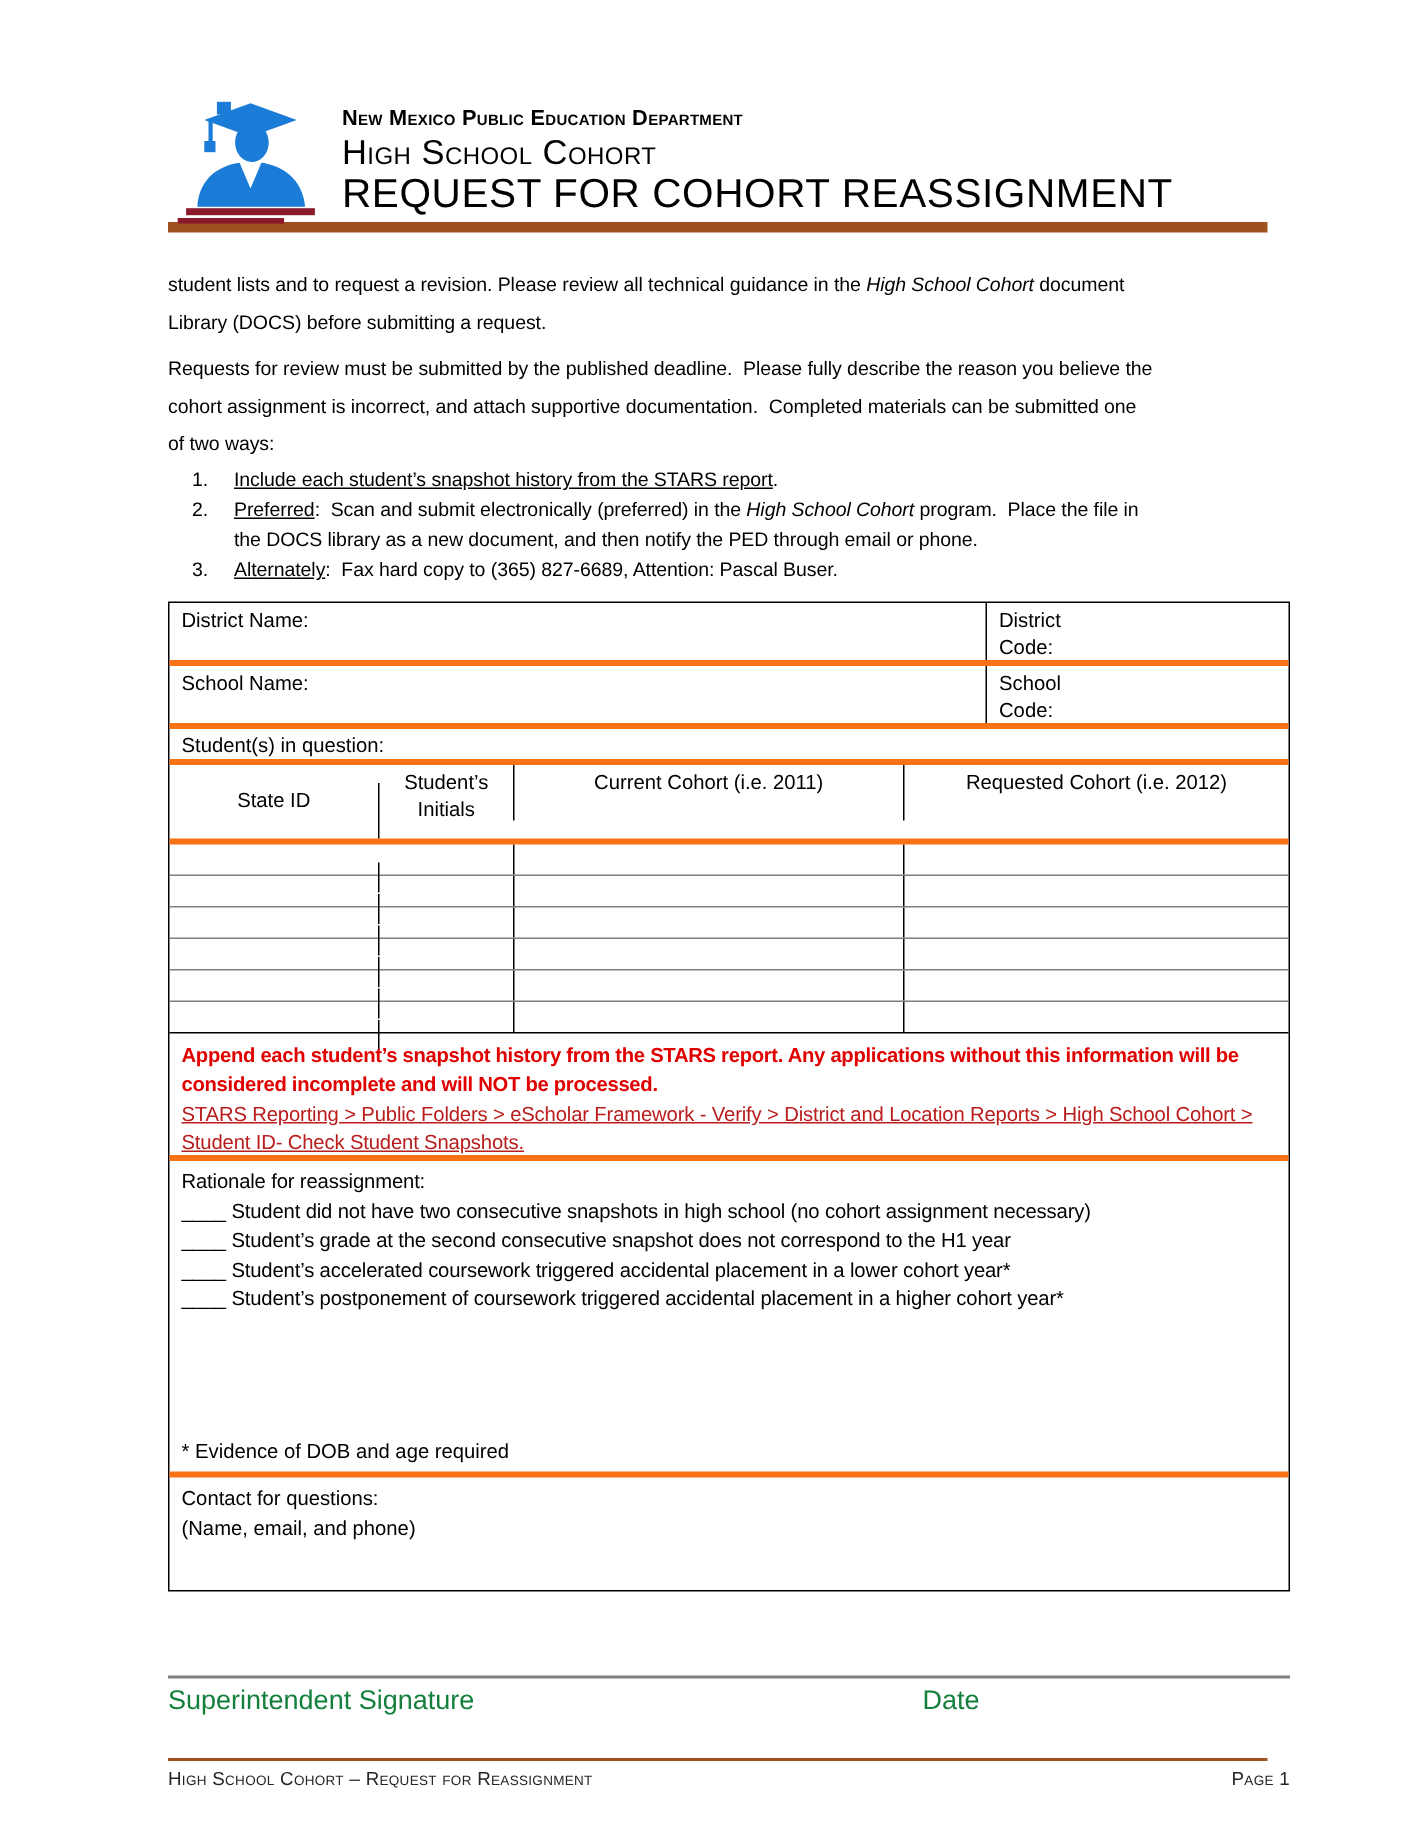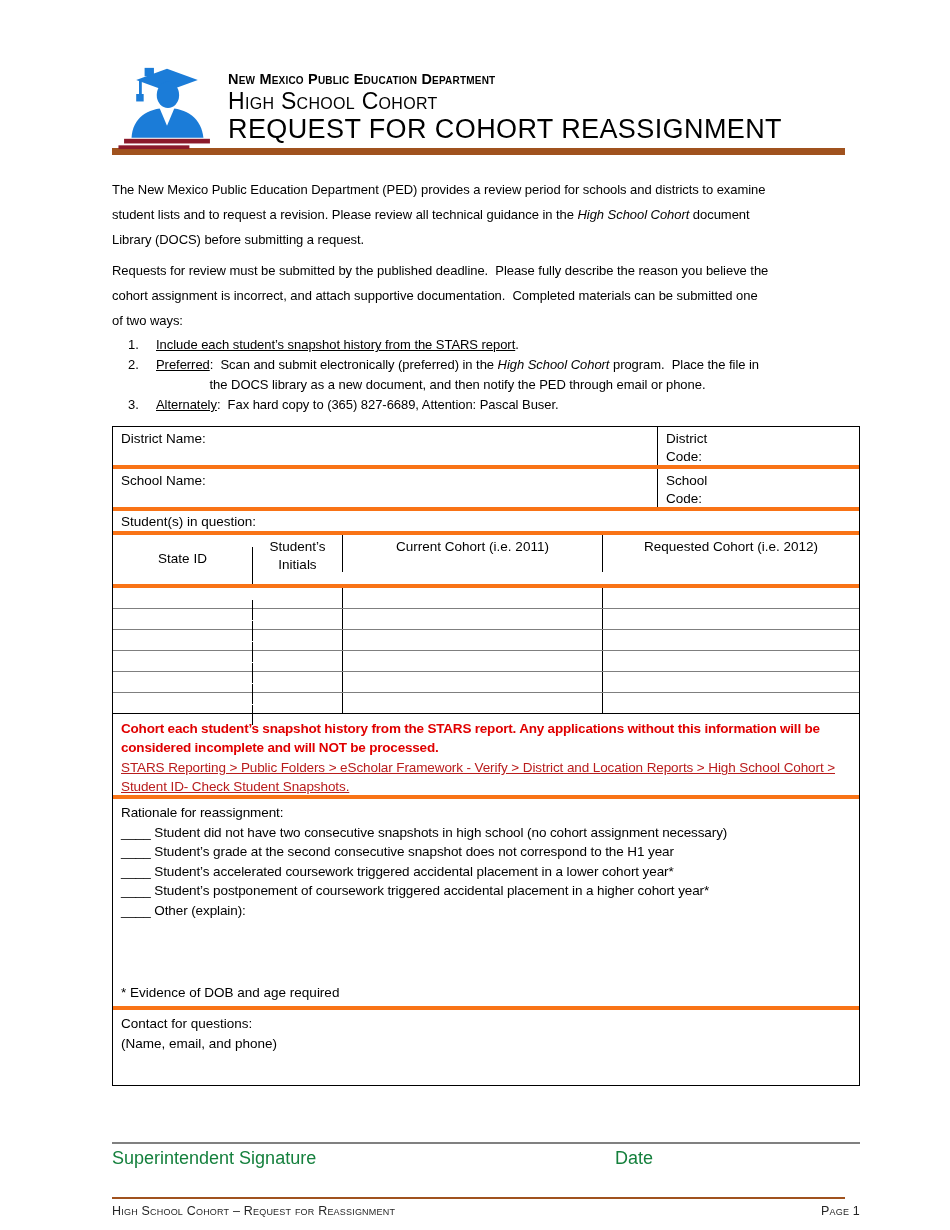--- a/index.html
+++ b/index.html
@@ -25,21 +25,21 @@
   
   .para { margin-top: 22px; font-size: 13px; }
   .para.second { margin-top: 6px; }
   .tline { white-space: pre; line-height: 25px; letter-spacing: -0.05px; }
   .it { font-style: italic; }
   .un { text-decoration: underline; }
 
   .numlist { margin-top: 2px; font-size: 13px; letter-spacing: -0.1px; }
   .li { display: flex; }
   .li .num { width: 28px; margin-left: 16px; line-height: 20px; flex: 0 0 auto; }
-  .li .li-text { line-height: 20px; text-align: center; }
+  .li .li-text { line-height: 20px; }
   .li .tline { line-height: 20px; }
 
   
   .formbox { margin-top: 11px; width: 748px; border: 1.5px solid #000; font-size: 13.5px; }
   .frow { display: flex; border-bottom: 4px solid #f97316; }
   .frow:last-child { border-bottom: none; }
   .cell { padding: 3px 8px; line-height: 18px; }
   .cell-r { border-right: 1px solid #000; }
   .name-cell { width: 545px; height: 38px; }
   .code-cell { flex: 1; height: 38px; }
@@ -100,21 +100,20 @@
     </svg>
     <div class="header-text">
       <div class="h-agency">New Mexico Public Education Department</div>
       <div class="h-program">High School Cohort</div>
       <div class="h-title">REQUEST FOR COHORT REASSIGNMENT</div>
     </div>
   </div>
   <div class="accent-bar"></div>
 
   <div class="para">
-    <div class="tline">The New Mexico Public Education Department (PED) provides a review period for schools and districts to examine</div>
     <div class="tline"><span>student lists and to request a revision. Please review all technical guidance in the </span><span class="it">High School Cohort</span><span> document</span></div>
     <div class="tline">Library (DOCS) before submitting a request.</div>
   </div>
 
   <div class="para second">
     <div class="tline">Requests for review must be submitted by the published deadline.  Please fully describe the reason you believe the</div>
     <div class="tline">cohort assignment is incorrect, and attach supportive documentation.  Completed materials can be submitted one</div>
     <div class="tline">of two ways:</div>
   </div>
 
@@ -200,33 +199,32 @@
     </div>
     <div class="erow last">
       <div class="ecell cell-r c1"></div>
       <div class="ecell cell-r c2"></div>
       <div class="ecell cell-r c3"></div>
       <div class="ecell c4"></div>
     </div>
 
     <div class="frow">
       <div class="red-cell">
-        <div class="red-bold">Cohort each student’s snapshot history from the STARS report. Any applications without this information will be considered incomplete and will NOT be processed.</div>
+        <div class="red-bold">Append each student’s snapshot history from the STARS report. Any applications without this information will be considered incomplete and will NOT be processed.</div>
         <div class="red-link">STARS Reporting &gt; Public Folders &gt; eScholar Framework - Verify &gt; District and Location Reports &gt; High School Cohort &gt; Student ID- Check Student Snapshots.</div>
       </div>
     </div>
 
     <div class="frow">
       <div class="rationale-cell">
         <div class="r-title">Rationale for reassignment:</div>
         <div class="opt">____ Student did not have two consecutive snapshots in high school (no cohort assignment necessary)</div>
         <div class="opt">____ Student’s grade at the second consecutive snapshot does not correspond to the H1 year</div>
         <div class="opt">____ Student’s accelerated coursework triggered accidental placement in a lower cohort year*</div>
         <div class="opt">____ Student’s postponement of coursework triggered accidental placement in a higher cohort year*</div>
-        <div class="opt">____ Other (explain):</div>
         <div class="r-spacer"></div>
         <div class="r-footnote">* Evidence of DOB and age required</div>
       </div>
     </div>
 
     <div class="frow">
       <div class="contact-cell">
         <div>Contact for questions:</div>
         <div>(Name, email, and phone)</div>
       </div>

